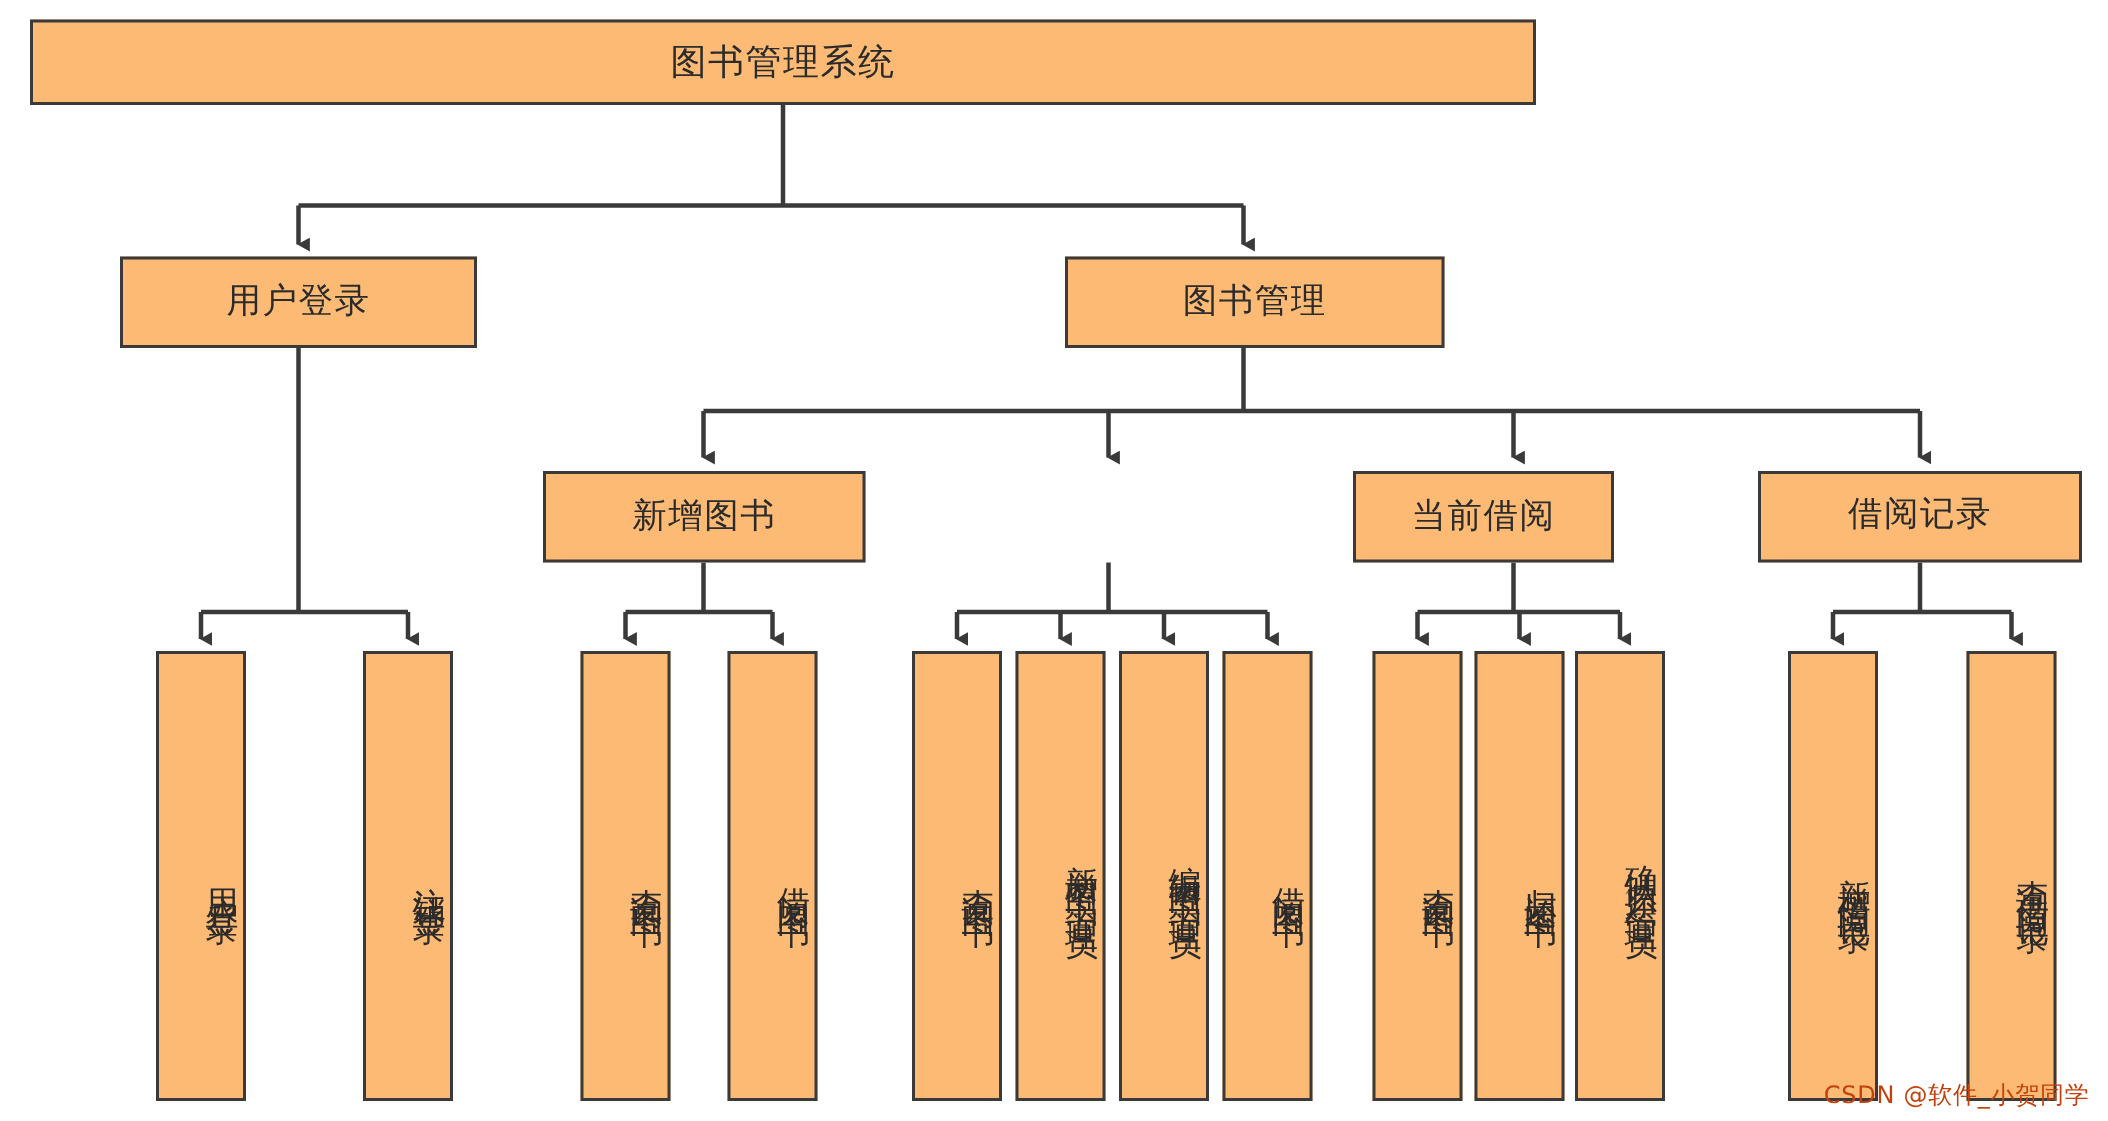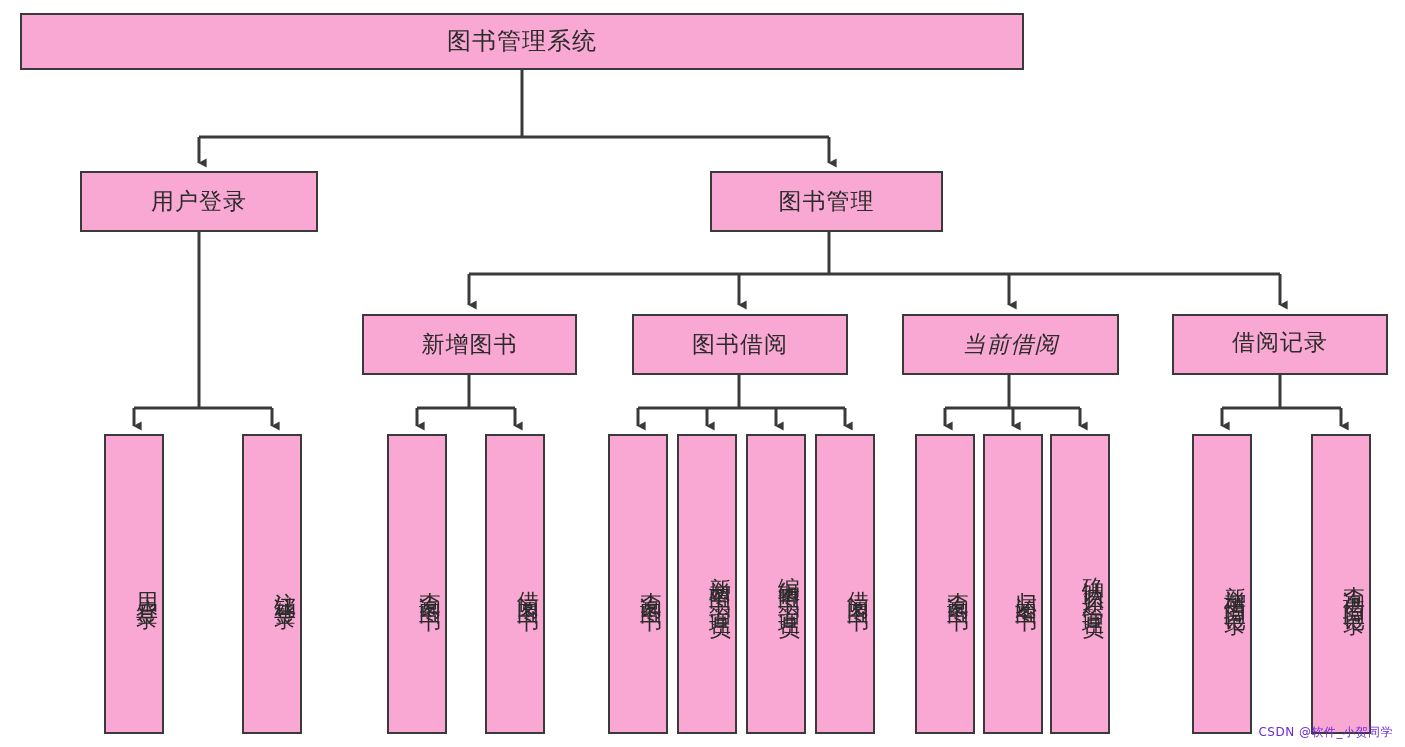--- a/index.html
+++ b/index.html
@@ -22,21 +22,21 @@
     position: absolute;
     left: 0;
     top: 0;
     width: 1405px;
     height: 747px;
   }
   .node {
     position: absolute;
     box-sizing: border-box;
     border: 2px solid #3a3a3a;
-    background: #f9a8d4;
+    background: #fdba74;
     color: #2b2b2b;
     display: flex;
     align-items: center;
     justify-content: center;
     text-align: center;
     z-index: 2;
   }
   .node.h {
     font-size: 23px;
     line-height: 1.15;
@@ -57,22 +57,22 @@
   }
   .node.v .vtext {
     writing-mode: vertical-rl;
     text-orientation: upright;
     white-space: nowrap;
   }
   #watermark {
     position: absolute;
     right: 12px;
     bottom: 6px;
-    font-size: 12px;
-    color: #6d28d9;
+    font-size: 16px;
+    color: #c2410c;
     letter-spacing: 0.5px;
     z-index: 5;
     white-space: nowrap;
   }
 </style>
 </head>
 <body>
 
 <div id="canvas">
 
@@ -126,31 +126,28 @@
     </g>
   </svg>
 
   <div class="node h root" style="left: 20px; top: 13px; width: 1004px; height: 57px;">
     <span>图书管理系统</span>
   </div>
 
   <div class="node h" style="left: 80px; top: 171px; width: 238px; height: 61px;">
     <span>用户登录</span>
   </div>
-  <div class="node h" style="left: 710px; top: 171px; width: 233px; height: 61px; align-items: center;">
+  <div class="node h" style="left: 710px; top: 171px; width: 253px; height: 61px; align-items: center;">
     <span>图书管理</span>
   </div>
 
   <div class="node h" style="left: 362px; top: 314px; width: 215px; height: 61px;">
     <span>新增图书</span>
   </div>
-  <div class="node h" style="left: 632px; top: 314px; width: 216px; height: 61px;">
-    <span>图书借阅</span>
-  </div>
-  <div class="node h" style="left: 902px; top: 314px; width: 217px; height: 61px; font-style: italic;">
+  <div class="node h" style="left: 902px; top: 314px; width: 174px; height: 61px;">
     <span>当前借阅</span>
   </div>
   <div class="node h" style="left: 1172px; top: 314px; width: 216px; height: 61px; font-family: Liberation Mono, monospace;">
     <span>借阅记录</span>
   </div>
 
   <div class="node v" style="left: 104px; top: 434px; width: 60px; height: 300px;">
     <span class="vtext">用户登录</span>
   </div>
   <div class="node v" style="left: 242px; top: 434px; width: 60px; height: 300px;">

